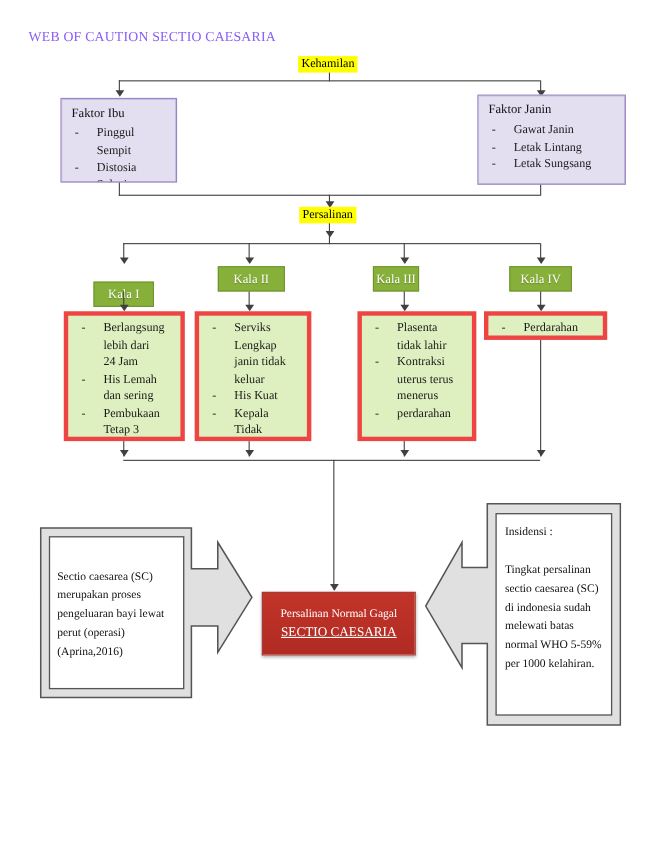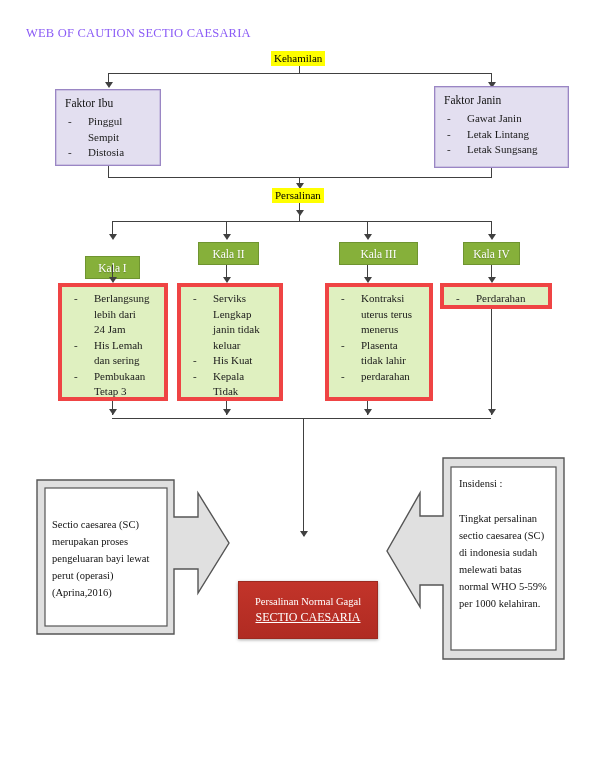--- a/index.html
+++ b/index.html
@@ -178,21 +178,21 @@
 <div class="arrowhead" style="left:364px; top:234px;"></div>
 <div class="vline" style="left:491px; top:221px; height:14px;"></div>
 <div class="arrowhead" style="left:488px; top:234px;"></div>
 
 <div class="node box-green-head" style="left:85px; top:242px; width:55px; height:23px;margin-top:14px;">
   <span>Kala I</span>
 </div>
 <div class="node box-green-head" style="left:198px; top:242px; width:61px; height:23px;">
   <span>Kala II</span>
 </div>
-<div class="node box-green-head" style="left:339px; top:242px; width:79px; height:23px;">
+<div class="node box-green-head" style="left:339px; top:242px; width:42px; height:23px;">
   <span>Kala III</span>
 </div>
 <div class="node box-green-head" style="left:463px; top:242px; width:57px; height:23px;">
   <span>Kala IV</span>
 </div>
 
 <div class="vline" style="left:112px; top:265px; height:14px;"></div>
 <div class="arrowhead" style="left:109px; top:277px;"></div>
 <div class="vline" style="left:226px; top:265px; height:14px;"></div>
 <div class="arrowhead" style="left:223px; top:277px;"></div>
@@ -212,22 +212,22 @@
 <div class="node box-green-light" style="left:177px; top:283px; width:106px; height:118px;">
   <ul class="dashlist">
     <li>Serviks Lengkap janin tidak keluar</li>
     <li>His Kuat</li>
     <li>Kepala Tidak masuk PAP</li>
   </ul>
 </div>
 
 <div class="node box-green-light" style="left:325px; top:283px; width:108px; height:118px;">
   <ul class="dashlist">
+    <li>Plasenta tidak lahir</li>
     <li>Kontraksi uterus terus menerus</li>
-    <li>Plasenta tidak lahir</li>
     <li>perdarahan</li>
   </ul>
 </div>
 
 <div class="node box-green-light" style="left:440px; top:283px; width:112px; height:26px;">
   <ul class="dashlist" style="padding-top:4px;">
     <li>Perdarahan</li>
   </ul>
 </div>
 
@@ -253,16 +253,16 @@
 
 <div class="callout" style="left:385px; top:455px; width:180px; height:210px;">
   <svg width="180" height="210" viewBox="0 0 180 210">
     <path d="M179,3 L58,3 L58,61 L35,61 L35,38 L2,96 L35,152 L35,130 L58,130 L58,204 L179,204 Z" fill="#e0e0e0" stroke="#555555" stroke-width="1.4" stroke-linejoin="miter"></path>
     <rect x="66" y="12" width="105" height="183" fill="#ffffff" stroke="#555555" stroke-width="1.2"></rect>
   </svg>
   <div class="inner-text" style="left:74px; top:20px; width:94px;">Insidensi :</div>
   <div class="inner-text" style="left:74px; top:55px; width:94px;">Tingkat persalinan sectio caesarea (SC) di indonesia sudah melewati batas normal WHO 5-59% per 1000 kelahiran.</div>
 </div>
 
-<div class="node box-red" style="left:238px; top:538px; width:140px; height:58px;margin-top:43px;">
+<div class="node box-red" style="left:238px; top:538px; width:140px; height:58px;">
   <div class="r1">Persalinan Normal Gagal</div>
   <div class="r2">SECTIO CAESARIA</div>
 </div>
 
 </body></html>

